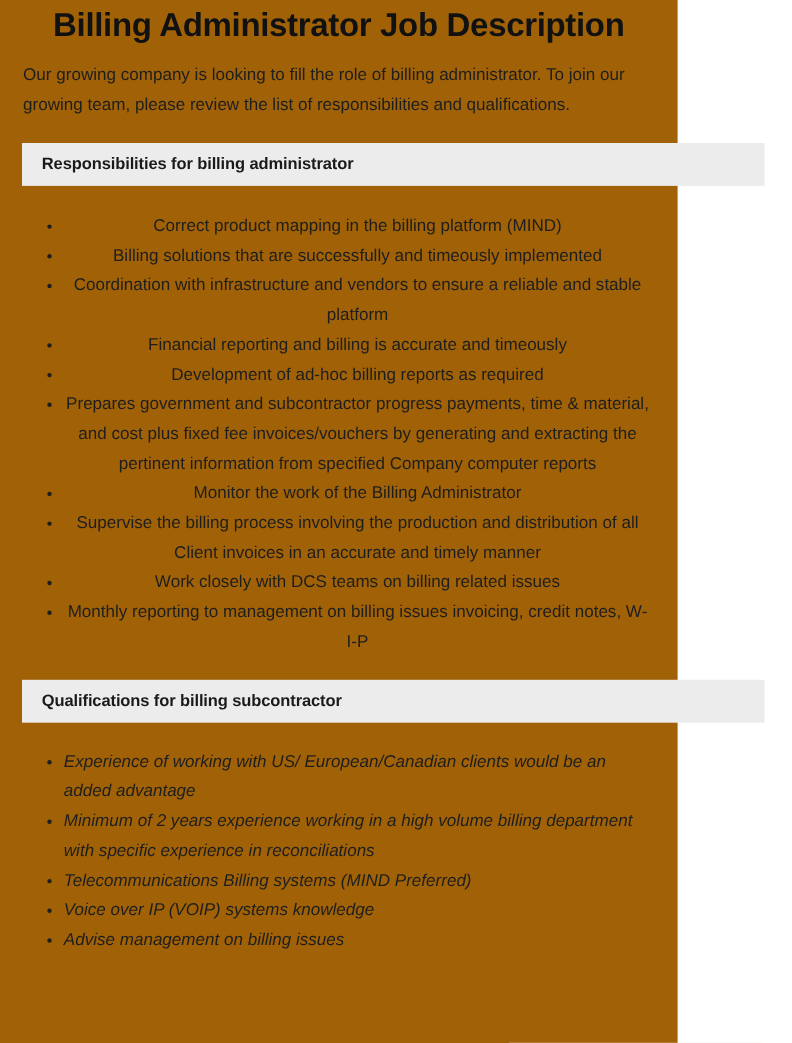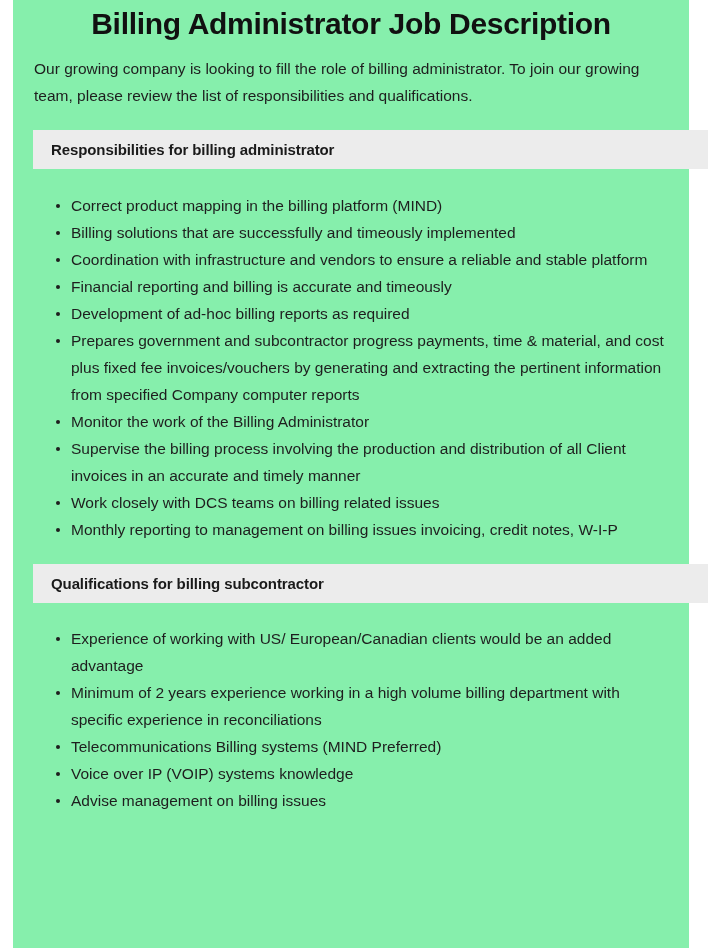--- a/index.html
+++ b/index.html
@@ -10,26 +10,25 @@
   }
   body {
     width: 720px;
     height: 948px;
     font-family: "Liberation Sans", sans-serif;
     color: #1a1a1a;
     overflow: hidden;
   }
 
   .page {
-    width: 676px;
+    width: 616px;
     height: 948px;
     position: relative;
-    background: #86efac;
+    background: #a16207;
     box-sizing: border-box;
-    margin-left: 13px;
   }
 
   .doc-title {
     margin: 0;
     padding: 4px 20px 0 20px;
     font-size: 30px;
     line-height: 40px;
     font-weight: bold;
     text-align: center;
     letter-spacing: -0.3px;
@@ -62,23 +61,25 @@
     letter-spacing: -0.1px;
   }
 
   ul.item-list {
     list-style: none;
     margin: 0;
     padding: 0;
   }
   ul.item-list.responsibilities {
     margin-top: 23px;
+    text-align: center;
   }
   ul.item-list.qualifications {
     margin-top: 22px;
+    font-style: italic;
   }
 
   ul.item-list li {
     position: relative;
     padding-left: 58px;
     padding-right: 24px;
     font-size: 15.5px;
     line-height: 27px;
     color: #1e1e1e;
   }

